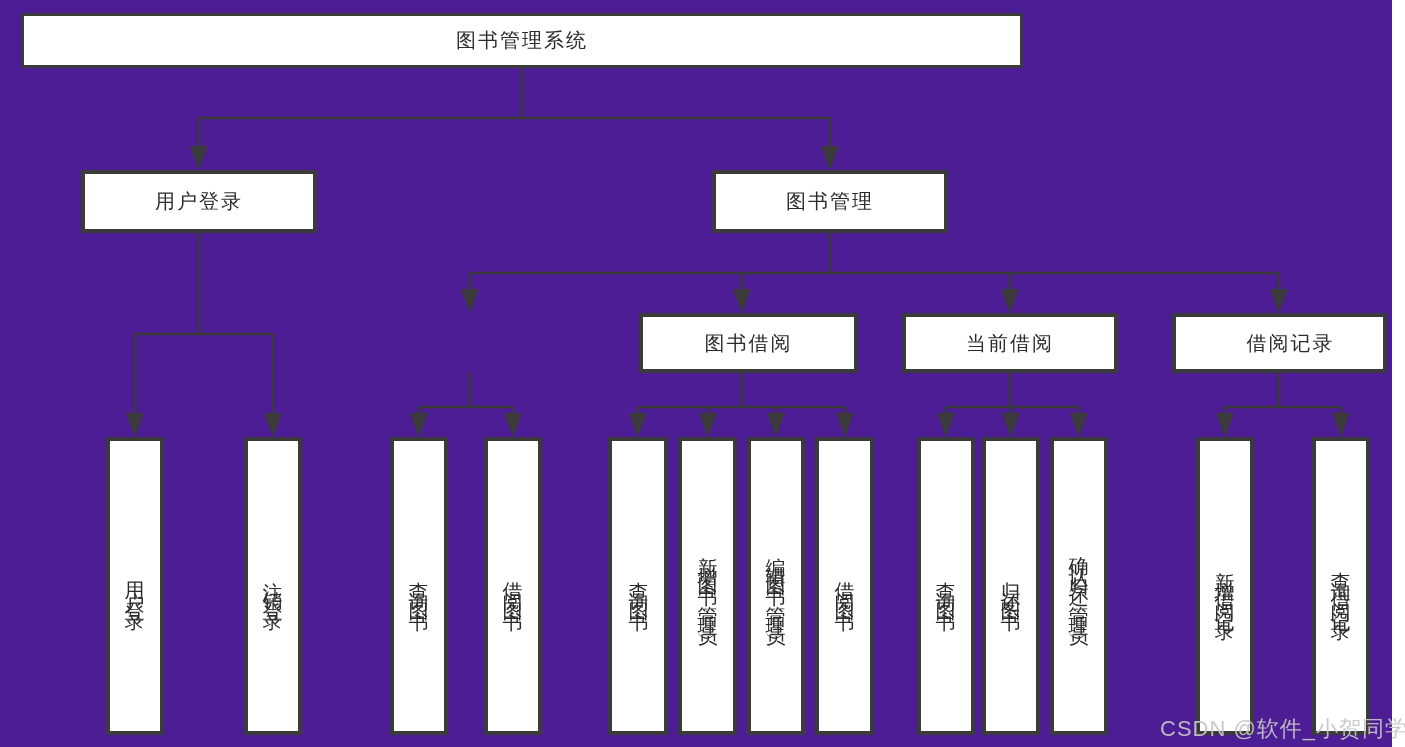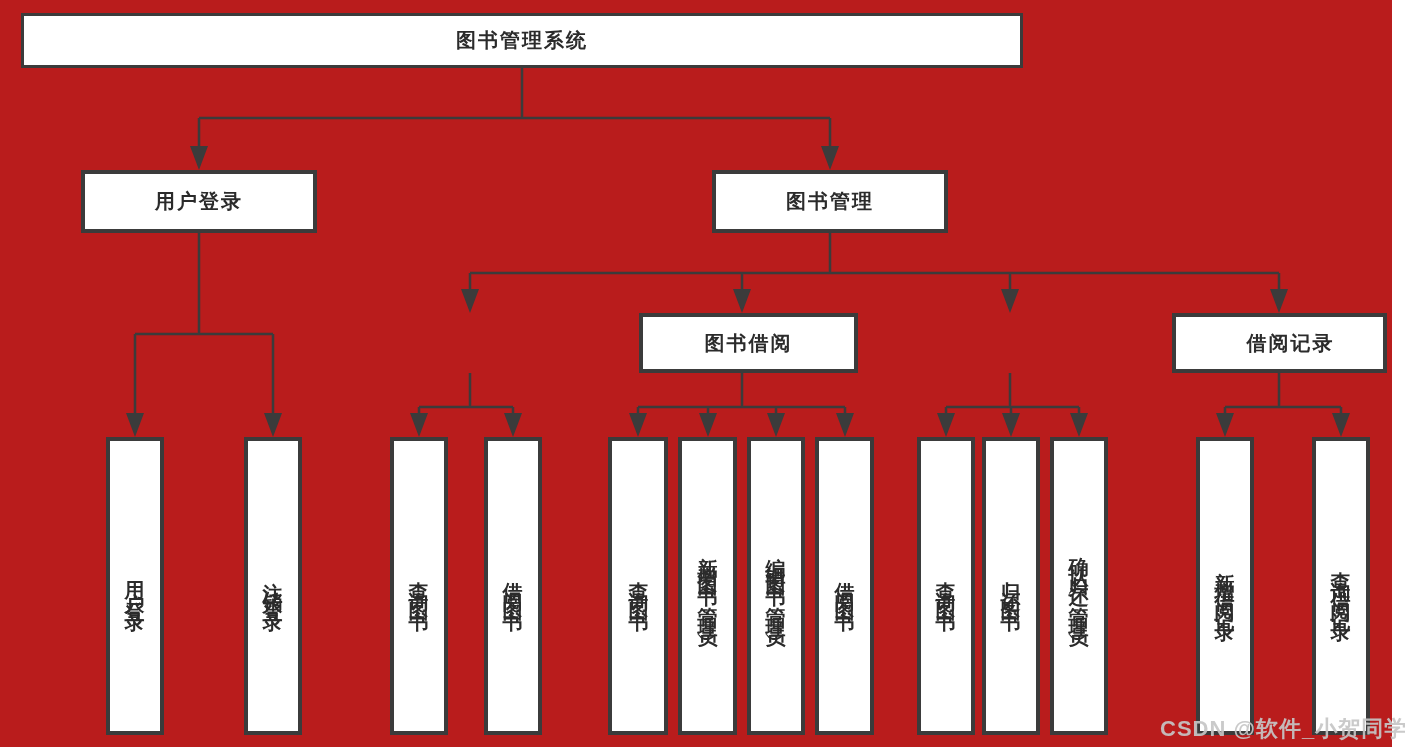--- a/index.html
+++ b/index.html
@@ -1,20 +1,20 @@
 <!DOCTYPE html>
 <html><head>
 <meta charset="utf-8">
 <style>
   html,body{margin:0;padding:0;background:#ffffff;}
   body{
     width:1405px;height:747px;overflow:hidden;
     font-family:"Liberation Sans","DejaVu Sans",sans-serif;
   }
-  .canvas{position:relative;width:1392px;height:747px;background:#b91c1c;font-weight:bold;}
+  .canvas{position:relative;width:1392px;height:747px;background:#4c1d95;}
   .wires{position:absolute;left:0;top:0;width:1405px;height:747px;}
 
   .box{
     position:absolute;
     background:#ffffff;
     border:3px solid #3b3b3b;
     box-sizing:border-box;
     display:flex;align-items:center;justify-content:center;
     color:#2b2b2b;
     font-size:20px;
@@ -122,20 +122,21 @@
       <polygon points="1332,413 1350,413 1341,437"></polygon>
     </g>
   </svg>
 
   <div class="box n-root">图书管理系统</div>
 
   <div class="box lv n-login">用户登录</div>
   <div class="box lv n-mgmt">图书管理</div>
 
   <div class="box lv n-borrow">图书借阅</div>
+  <div class="box lv n-current">当前借阅</div>
   <div class="box lv n-records">借阅记录</div>
 
   <div class="vbox n-a1">用户登录</div>
   <div class="vbox n-a2">注销登录</div>
 
   <div class="vbox n-b1">查询图书</div>
   <div class="vbox n-b2">借阅图书</div>
 
   <div class="vbox n-c1">查询图书</div>
   <div class="vbox n-c2">新增图书（管理员）</div>

